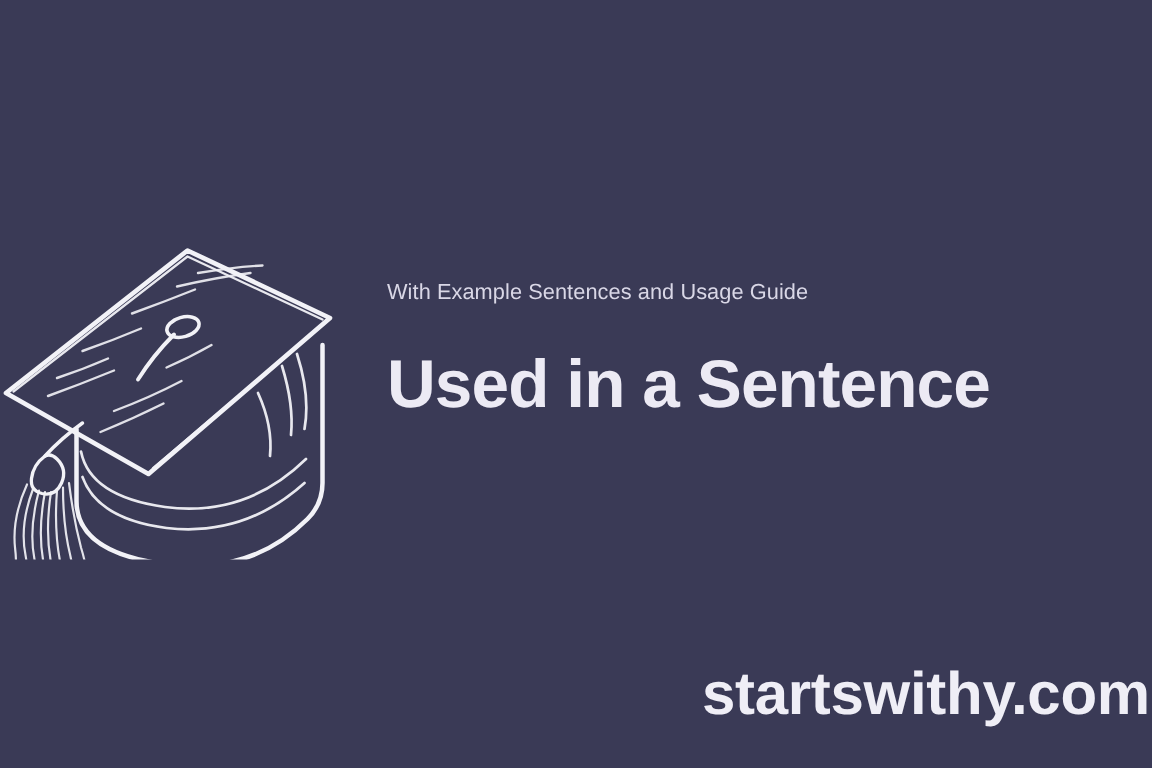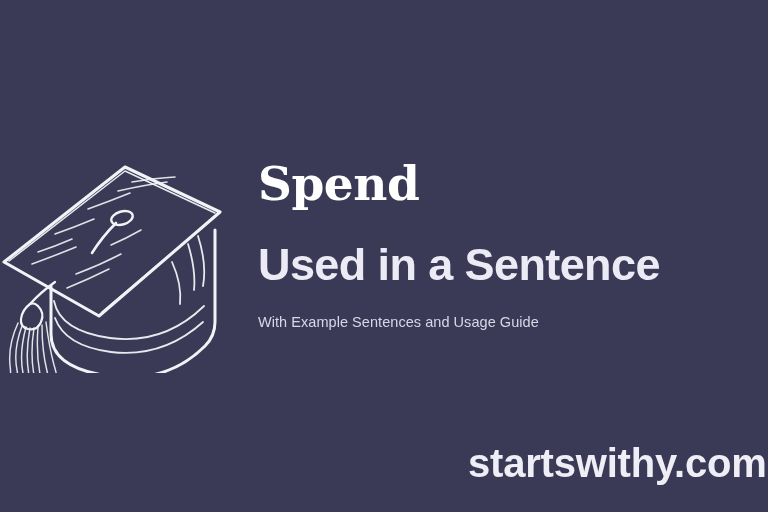--- a/index.html
+++ b/index.html
@@ -149,22 +149,21 @@
         <path d="M42 190 q-4 26 0 47 q2 15 -1 26"></path>
         <path d="M46 189 q-2 26 2 47 q2 15 0 25"></path>
         <path d="M50 187 q0 26 5 46 q3 14 2 24"></path>
         <path d="M26 185 q-10 22 -8 42 q2 16 -2 28"></path>
         <path d="M54 184 q3 24 8 43 q4 13 4 22"></path>
       </g>
     </svg>
   </div>
 
   <div id="text-block">
-    <div id="headword">Spend</div>
+
+    <div id="tagline">With Example Sentences and Usage Guide</div>
 
     <div id="headline">Used in a Sentence</div>
-
-    <div id="tagline">With Example Sentences and Usage Guide</div>
   </div>
 
   <div id="brand">startswithy.com</div>
 
 </div>
 
 </body></html>

